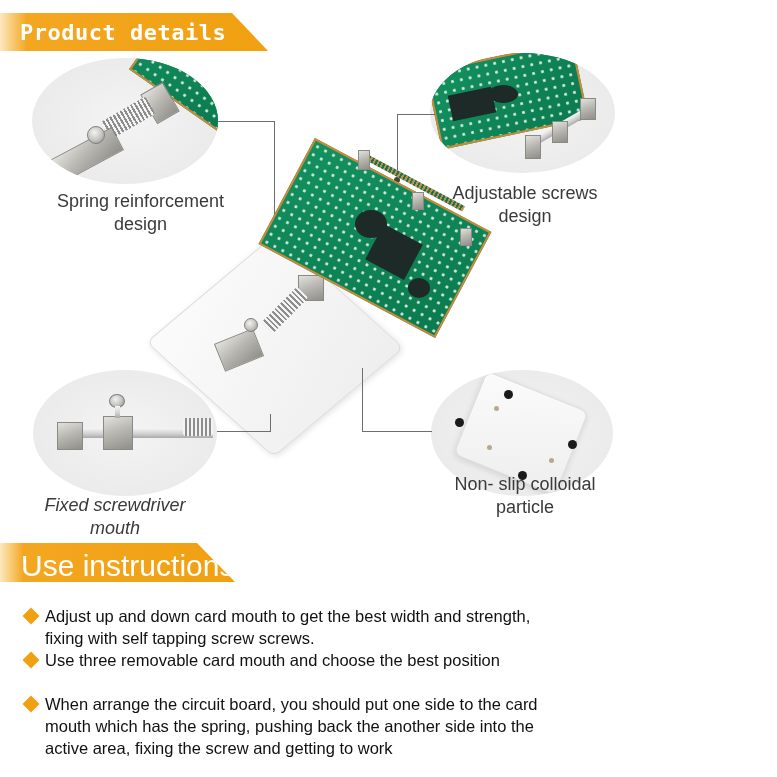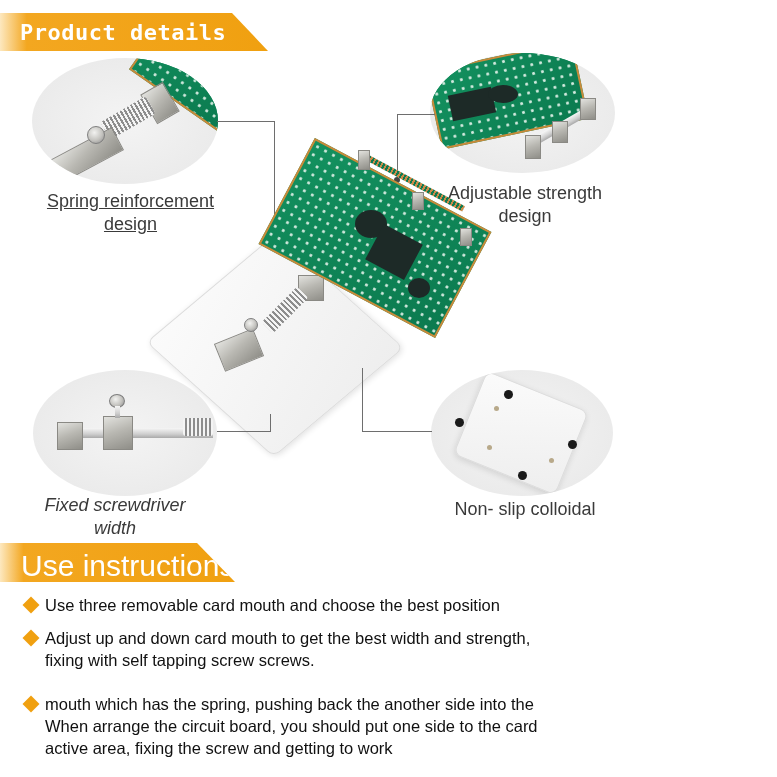--- a/index.html
+++ b/index.html
@@ -21,24 +21,24 @@
 
   .circle { position: absolute; border-radius: 50%; background: radial-gradient(ellipse at 50% 50%, #f4f4f4 0%, #ebebeb 70%, #e6e6e6 100%); overflow: hidden; }
   .c-spring { left: 32px; top: 58px; width: 186px; height: 126px; }
   .c-bayonet { left: 430px; top: 53px; width: 185px; height: 120px; }
   .c-fixed { left: 33px; top: 370px; width: 184px; height: 126px; }
   .c-nonslip { left: 431px; top: 370px; width: 182px; height: 126px; }
 
   .label {
     position: absolute; text-align: center; color: #3a3a3a; font-size: 18px; line-height: 23px;
   }
-  .l-spring { left: 28px; top: 190px; width: 205px; text-decoration: underline; }
+  .l-spring { left: 38px; top: 190px; width: 205px; }
   .l-bayonet { left: 425px; top: 182px; width: 200px; }
   .l-fixed { left: 20px; top: 494px; width: 190px; font-style: italic; }
-  .l-nonslip { left: 430px; top: 498px; width: 190px; }
+  .l-nonslip { left: 430px; top: 473px; width: 190px; }
 
   .line { position: absolute; background: #6e6e6e; }
   .dot { position: absolute; width: 6px; height: 6px; border-radius: 50%; background: #444; }
 
   
   .metal { position: absolute; background: linear-gradient(160deg, #e2e2de 0%, #b9b8b2 45%, #8f8e88 100%); border: 1px solid #8a8984; }
   .screw { position: absolute; border-radius: 50%; background: radial-gradient(circle at 40% 35%, #f2f2f0 0%, #c4c3bf 55%, #888 100%); border: 1px solid #7e7e7e; }
   .spring { position: absolute; background: repeating-linear-gradient(90deg, #f4f4f4 0 2px, #8d8d8d 2px 4px); border-radius: 3px; }
   .rod { position: absolute; background: linear-gradient(180deg, #f6f6f6, #cfcfcf 60%, #a9a9a9); }
 
@@ -89,21 +89,21 @@
   <div class="chip-round" style="left:58px; top:32px; width:30px; height:18px;"></div>
   <div class="rod" style="left:95px; top:70px; width:70px; height:8px; transform:rotate(-30deg);"></div>
   <div class="metal" style="left:95px; top:82px; width:16px; height:24px;"></div>
   <div class="metal" style="left:122px; top:68px; width:16px; height:22px;"></div>
   <div class="metal" style="left:150px; top:45px; width:16px; height:22px;"></div>
 </div>
 <div class="line" style="left:397px; top:114px; width:38px; height:1px;"></div>
 <div class="line" style="left:397px; top:114px; width:1px; height:66px;"></div>
 <div class="dot" style="left:394px; top:177px;"></div>
 <div class="label l-bayonet">
-  <div>Adjustable strength</div>
+  <div>Adjustable screws</div>
   <div>design</div>
 </div>
 
 <div style="position:absolute; left:160px; top:140px; width:340px; height:300px;">
   <div class="plate" style="left:30px; top:120px; width:170px; height:170px; transform:rotate(-40deg) skewX(8deg);"></div>
   <div class="metal" style="left:138px; top:135px; width:26px; height:26px;"></div>
   <div class="spring" style="left:100px; top:162px; width:50px; height:16px; transform:rotate(-45deg);"></div>
   <div class="metal" style="left:58px; top:195px; width:42px; height:30px; transform:rotate(-22deg);"></div>
   <div class="screw" style="left:84px; top:178px; width:14px; height:14px;"></div>
   <div class="pcb" style="left:115px; top:38px; width:200px; height:120px; transform:rotate(28deg);"></div>
@@ -121,52 +121,53 @@
   <div class="spring" style="left:150px; top:48px; width:30px; height:18px;"></div>
   <div class="metal" style="left:24px; top:52px; width:26px; height:28px;"></div>
   <div class="metal" style="left:70px; top:46px; width:30px; height:34px;"></div>
   <div class="screw" style="left:76px; top:24px; width:16px; height:14px;"></div>
   <div class="rod" style="left:82px; top:36px; width:5px; height:12px;"></div>
 </div>
 <div class="line" style="left:217px; top:431px; width:54px; height:1px;"></div>
 <div class="line" style="left:270px; top:414px; width:1px; height:18px;"></div>
 <div class="label l-fixed">
   <div>Fixed screwdriver</div>
-  <div>width</div>
+  <div>mouth</div>
 </div>
 
 <div class="circle c-nonslip">
   <div class="plate" style="left:35px; top:18px; width:110px; height:90px; transform:rotate(22deg);"></div>
   <div class="rubber" style="left:73px; top:20px;"></div>
   <div class="rubber" style="left:24px; top:48px;"></div>
   <div class="rubber" style="left:137px; top:70px;"></div>
   <div class="rubber" style="left:87px; top:101px;"></div>
   <div class="pinhole" style="left:63px; top:36px;"></div>
   <div class="pinhole" style="left:56px; top:75px;"></div>
   <div class="pinhole" style="left:118px; top:88px;"></div>
 </div>
 <div class="line" style="left:362px; top:368px; width:1px; height:64px;"></div>
 <div class="line" style="left:362px; top:431px; width:70px; height:1px;"></div>
 <div class="label l-nonslip">
   <div>Non- slip colloidal</div>
+  <div>particle</div>
 </div>
 
 <div class="banner banner-ui">
   <span class="banner-text">Use instructions</span>
 </div>
 
 <div class="bullets">
-  <div class="bullet b1">
-    <span class="diamond"></span>
-    <div>Use three removable card mouth and choose the best position</div>
-  </div>
   <div class="bullet b2">
     <span class="diamond"></span>
     <div>Adjust up and down card mouth to get the best width and strength,</div>
     <div>fixing with self tapping screw screws.</div>
   </div>
+  <div class="bullet b1">
+    <span class="diamond"></span>
+    <div>Use three removable card mouth and choose the best position</div>
+  </div>
   <div class="bullet b3">
     <span class="diamond"></span>
+    <div>When arrange the circuit board, you should put one side to the card</div>
     <div>mouth which has the spring, pushing back the another side into the</div>
-    <div>When arrange the circuit board, you should put one side to the card</div>
     <div>active area, fixing the screw and getting to work</div>
   </div>
 </div>
 
 </body></html>

